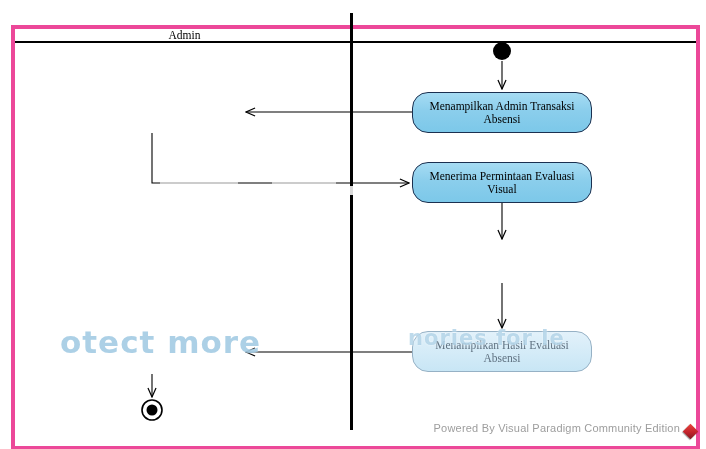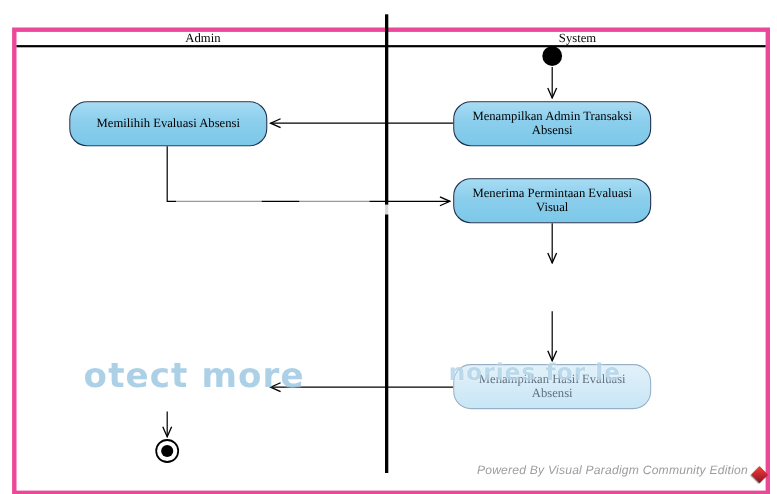--- a/index.html
+++ b/index.html
@@ -26,48 +26,47 @@
     background:linear-gradient(180deg,#e2f1fa 0%,#c8e6f5 100%);
     border:1.4px solid #96b1c5;color:#5f7180;
   }
   
   svg.connectors{position:absolute;left:0;top:0;width:706px;height:449px;pointer-events:none;}
   
   .wm{position:absolute;font-family:"DejaVu Sans", sans-serif;font-weight:bold;pointer-events:none;}
   .wm-mid{left:338px;top:176px;font-size:52px;letter-spacing:3px;color:rgba(163,208,232,0.55);
           text-shadow:0 0 2px rgba(255,255,255,0.85);}
   .wm-bl{left:60px;top:324px;font-size:31px;letter-spacing:1px;color:rgba(140,190,220,0.72);
-         text-shadow:0 0 2px rgba(255,255,255,0.8);margin-left:16px;}
+         text-shadow:0 0 2px rgba(255,255,255,0.8);}
   .wm-br{left:408px;top:326px;font-size:21px;letter-spacing:1px;color:rgba(150,196,223,0.62);
          text-shadow:0 0 2px rgba(255,255,255,0.8);}
   .wm-streak{position:absolute;background:rgba(255,255,255,0.6);}
   .streak1{left:160px;top:177px;width:78px;height:13px;}
   .streak2{left:272px;top:177px;width:64px;height:13px;}
   .streak3{left:346px;top:186px;width:12px;height:9px;background:rgba(255,255,255,0.85);}
   
   .credit{
     position:absolute;right:26px;top:422px;font-family:"Liberation Sans", sans-serif;
-    font-size:11px;color:#9d9d9d;letter-spacing:0.2px;background:transparent;font-style:italic;
+    font-size:11px;color:#9d9d9d;letter-spacing:0.2px;background:transparent;
   }
   .vp-logo{position:absolute;left:683px;top:424px;width:16px;height:16px;}
   .vp-logo .diamond{
     position:absolute;left:2px;top:2px;width:11px;height:11px;transform:rotate(45deg);
     background:linear-gradient(135deg,#e8453c 0%,#c3232c 55%,#7e1a22 100%);
     box-shadow:0 1px 1px rgba(0,0,0,0.4);
   }
 </style>
 </head>
 <body>
 
 <div id="stage">
 
   <div class="frame">
     <div class="header">
       <div class="lane-head lane-admin-head">Admin</div>
-      <div class="lane-head lane-system-head">System</div>
     </div>
   </div>
   <div class="lane-divider"></div>
 
   <svg class="connectors" viewBox="0 0 706 449" xmlns="http://www.w3.org/2000/svg">
     <defs>
       <marker id="openArrow" viewBox="0 0 12 12" refX="11" refY="6" markerWidth="11" markerHeight="11" orient="auto">
         <path d="M2,2 L11,6 L2,10" fill="none" stroke="#000" stroke-width="1.2"></path>
       </marker>
     </defs>
@@ -85,23 +84,20 @@
     <path d="M502,283 L502,328" stroke="#000" stroke-width="1.1" fill="none" marker-end="url(#openArrow)"></path>
 
     <path d="M412,352 L246,352" stroke="#000" stroke-width="1.1" fill="none" marker-end="url(#openArrow)"></path>
 
     <path d="M152,374 L152,397" stroke="#000" stroke-width="1.1" fill="none" marker-end="url(#openArrow)"></path>
 
     <circle cx="152" cy="410" r="10" fill="#fff" stroke="#000" stroke-width="1.6"></circle>
     <circle cx="152" cy="410" r="5.5" fill="#000"></circle>
   </svg>
 
-  <div class="node" style="left:63px;top:92px;">
-    <span>Memilihih Evaluasi Absensi</span>
-  </div>
 
   <div class="node" style="left:412px;top:92px;">
     <span>Menampilkan Admin Transaksi Absensi</span>
   </div>
 
   <div class="node" style="left:412px;top:162px;">
     <span>Menerima Permintaan Evaluasi Visual</span>
   </div>
 
 

